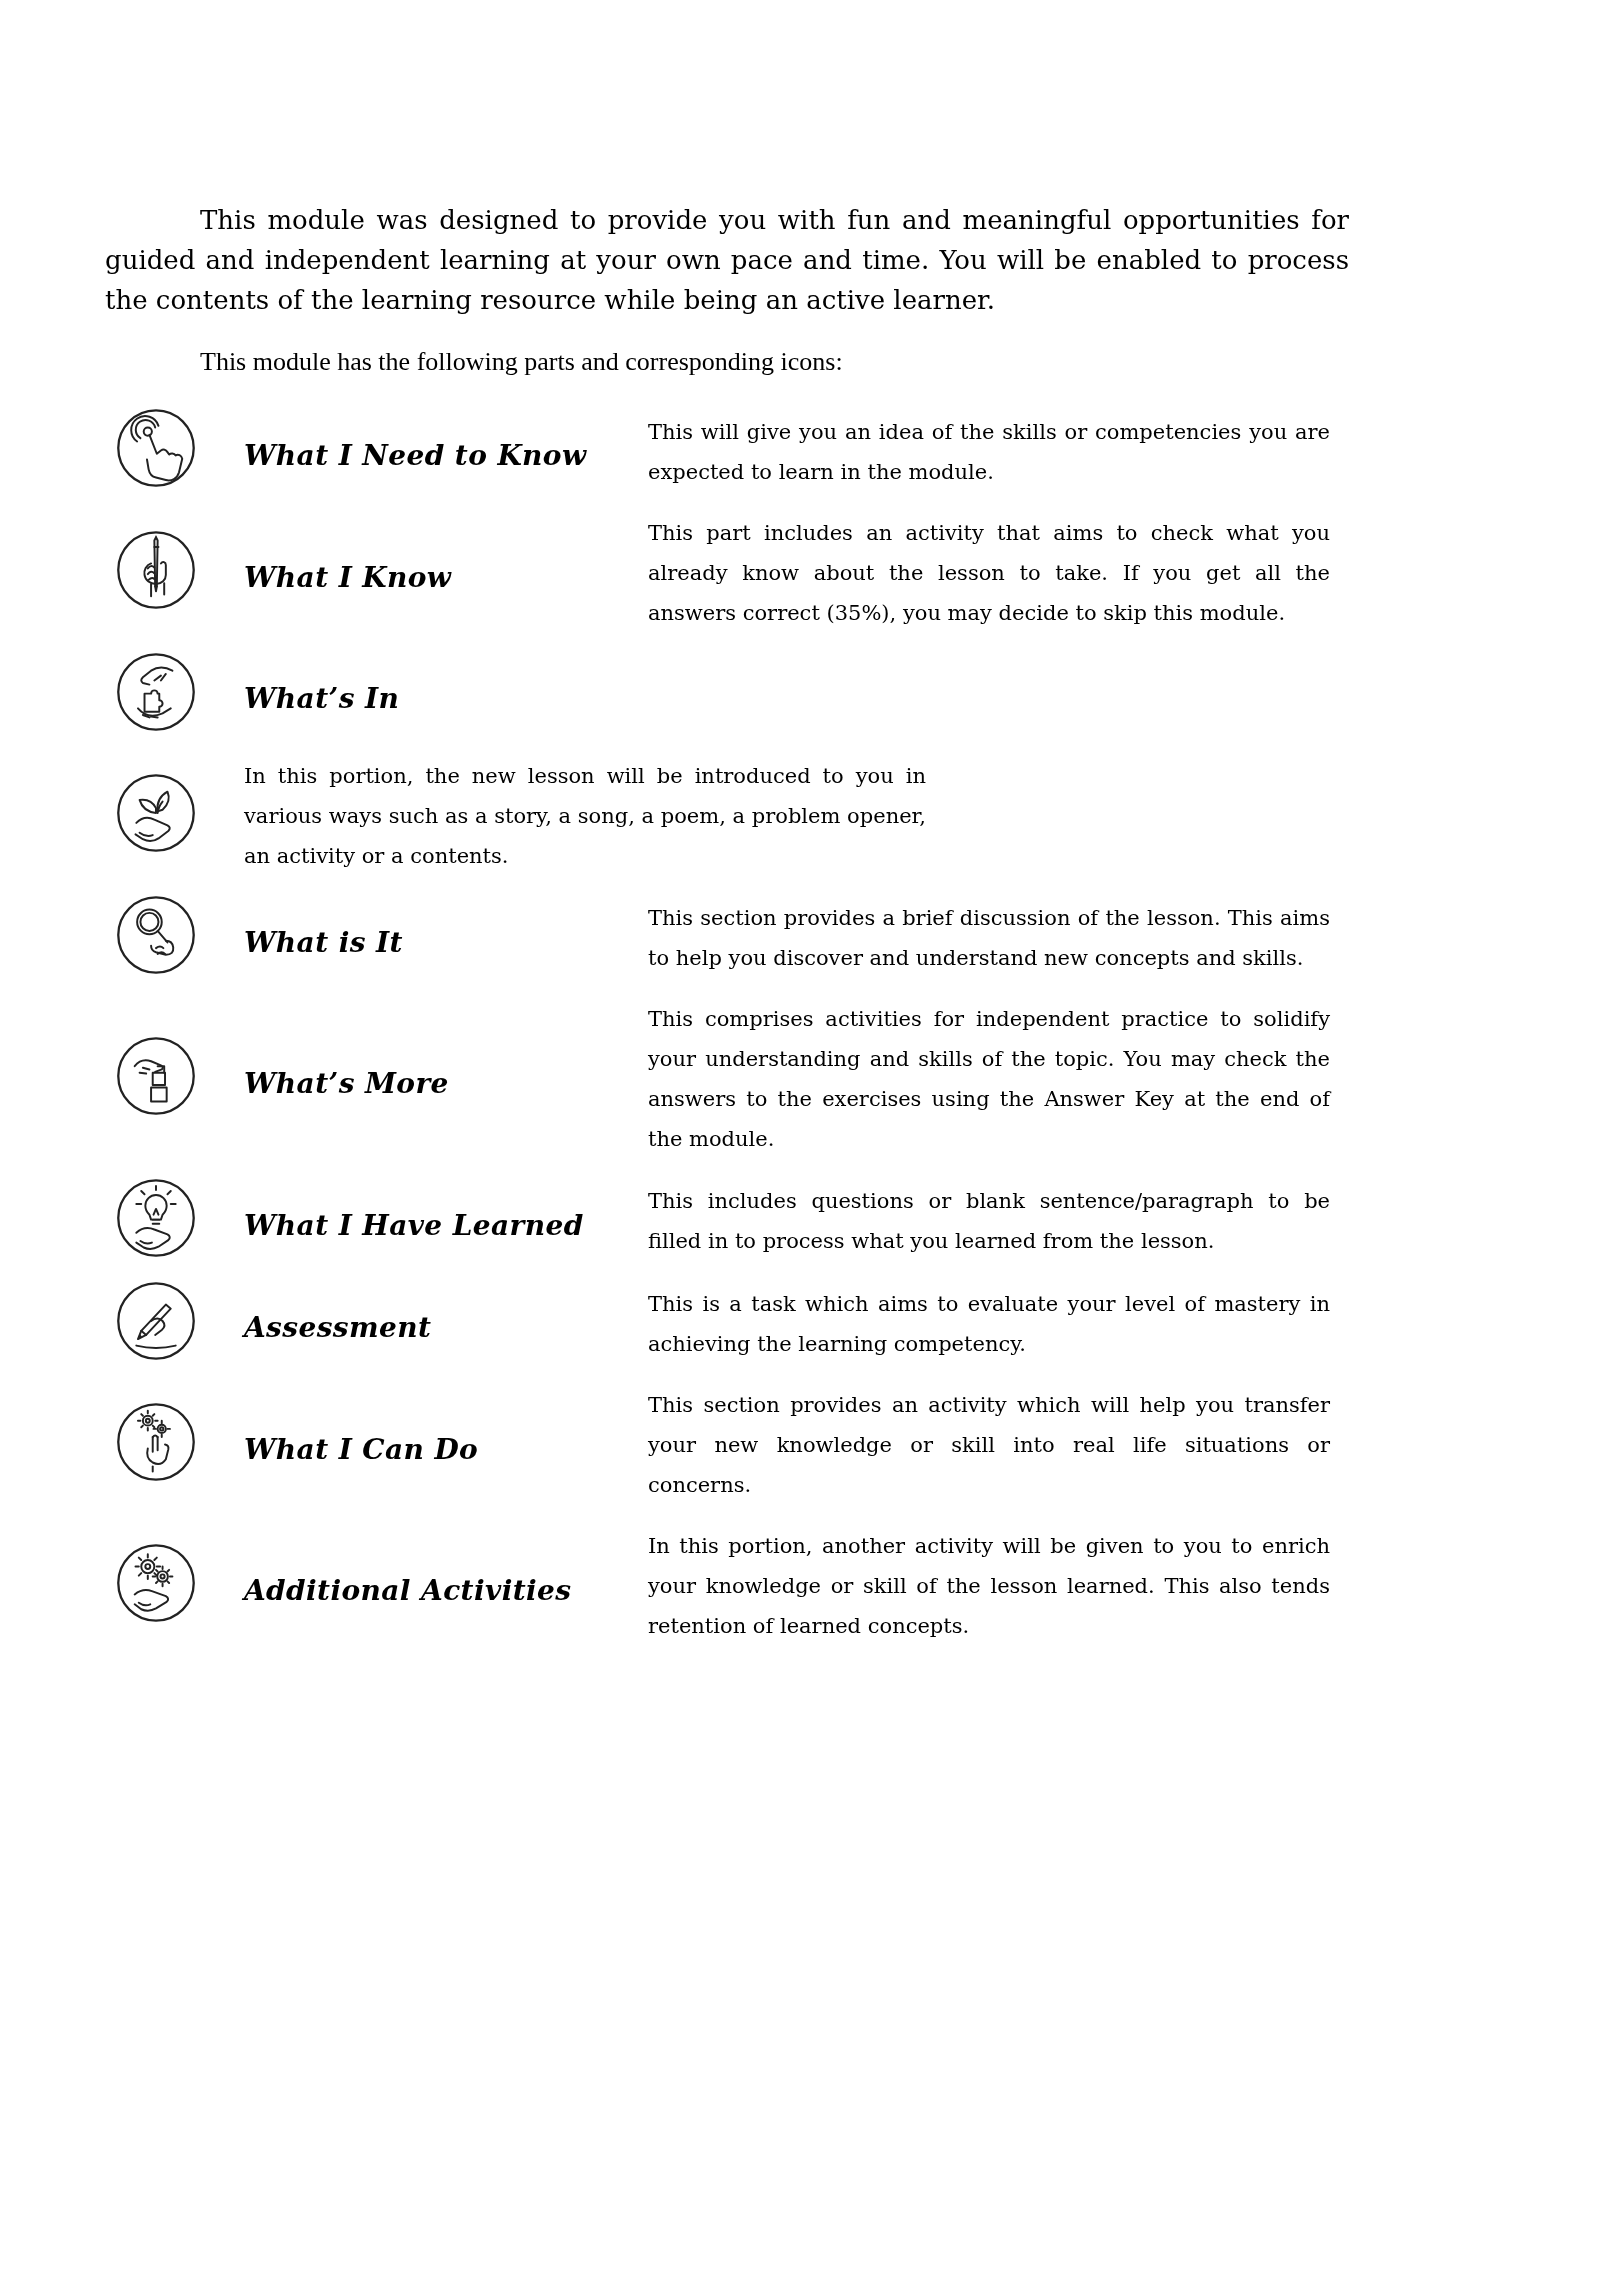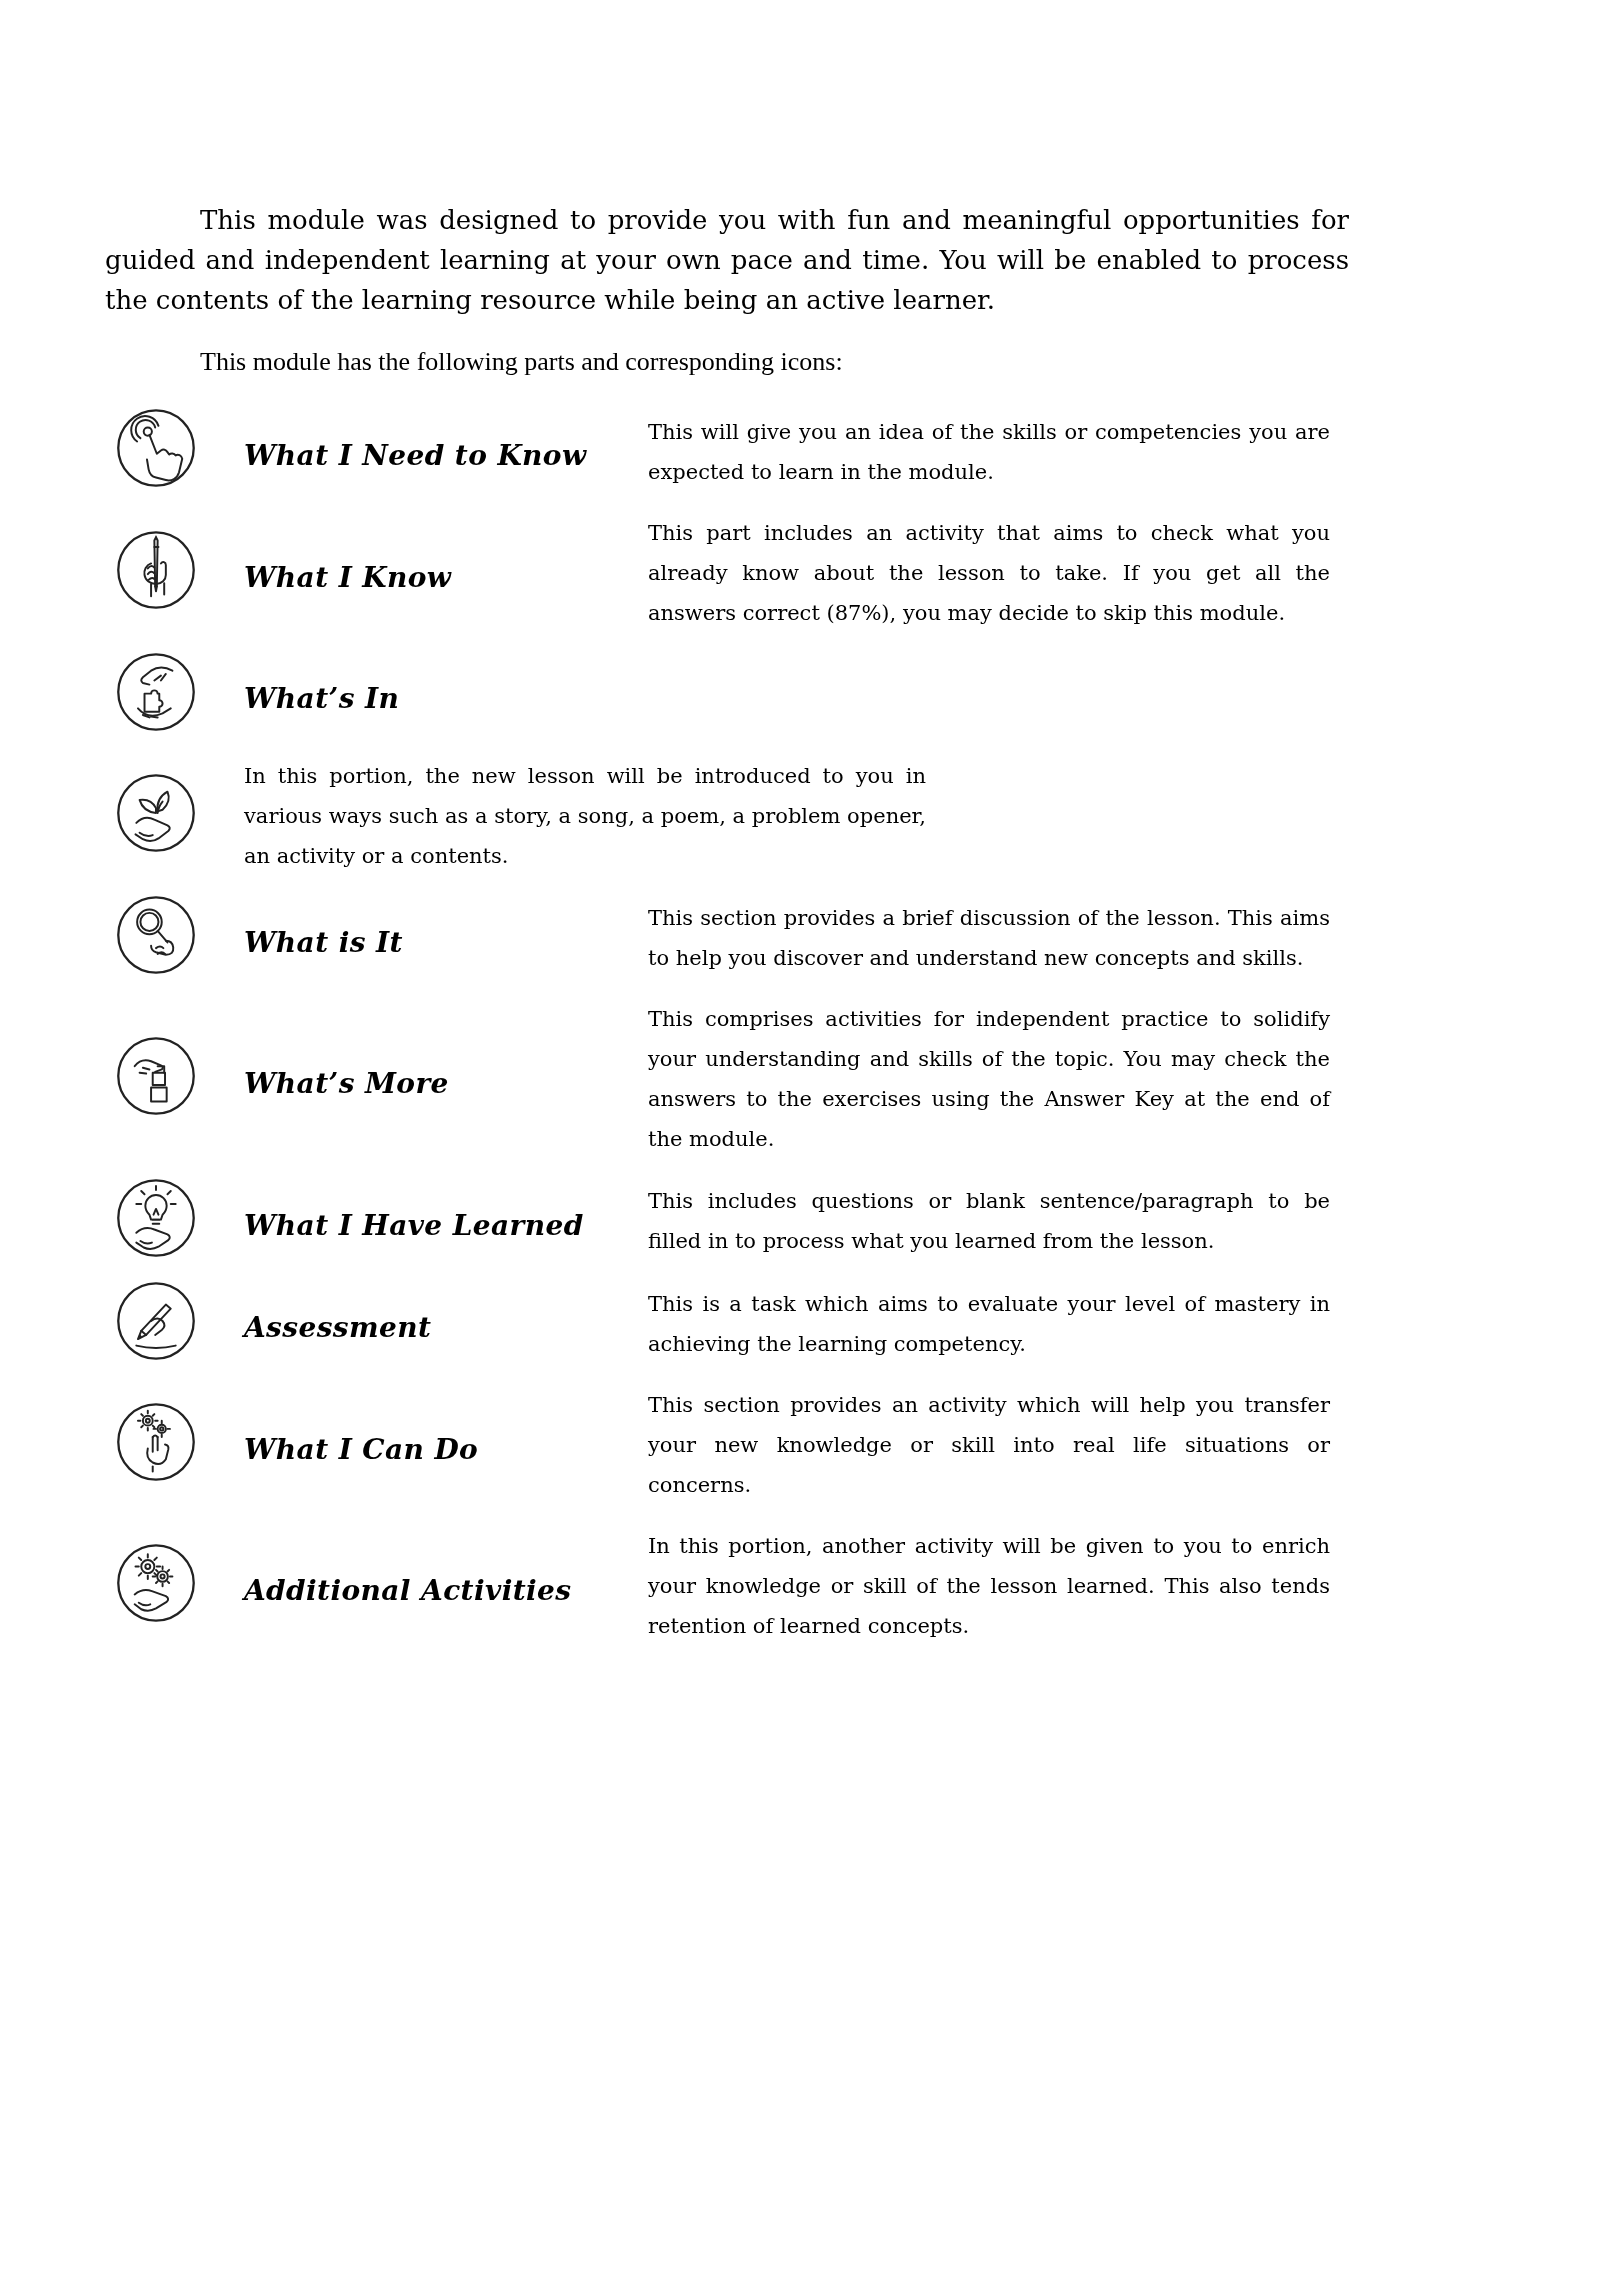--- a/index.html
+++ b/index.html
@@ -122,21 +122,21 @@
           <path d="M48 14 l2 -4 2 4 -1 56 -2 0 z"></path>
           <path d="M48 22 h5"></path>
           <path class="fill-dark" d="M49 10 l1 -3 1 3 z"></path>
           <path d="M49 70 l1 6 1 -6"></path>
           <path d="M44 42 c-6 2 -9 8 -8 14 c1 7 7 11 14 11 c7 0 12 -5 12 -11 l0 -12 c0 -4 -4 -5 -6 -2"></path>
           <path d="M40 48 q4 -5 8 -1 M40 55 q4 -5 8 -1 M41 62 q4 -4 7 -1"></path>
           <path d="M44 67 v15 M60 66 v14"></path>
         </svg>
       </div>
       <div class="label-cell">What I Know</div>
-      <div class="desc-cell">This part includes an activity that aims to check what you already know about the lesson to take. If you get all the answers correct (87%), you may decide to skip this module.</div>
+      <div class="desc-cell">This part includes an activity that aims to check what you already know about the lesson to take. If you get all the answers correct (35%), you may decide to skip this module.</div>
     </div>
 
     <div class="part-row">
       <div class="icon-cell">
         <svg viewBox="0 0 100 100">
           <circle class="ring" cx="50" cy="50" r="46"></circle>
           <path d="M70 24 q-14 -8 -26 0 l-10 8 q-4 4 0 7 l8 2"></path>
           <path d="M56 30 l-8 6 M62 28 l-6 8"></path>
           <path d="M36 52 h8 a4 4 0 1 1 8 0 h2 v8 a4 4 0 1 1 0 8 v6 h-18 z"></path>
           <path d="M28 70 q12 14 30 6 l10 -6"></path>

